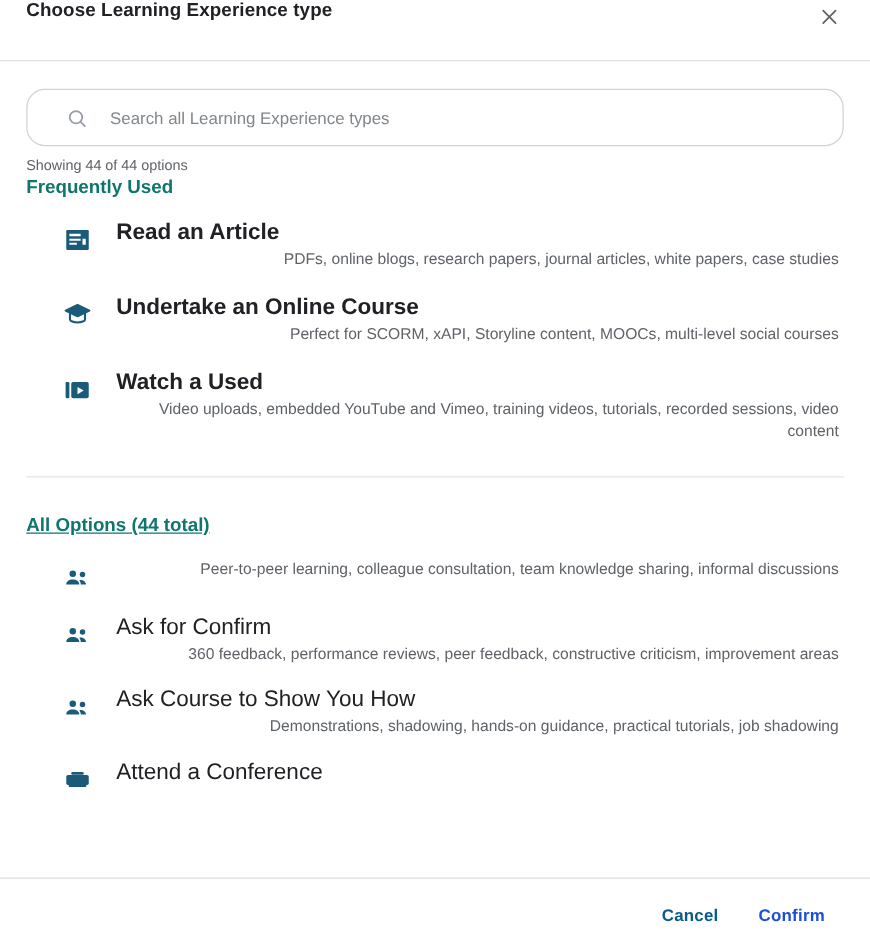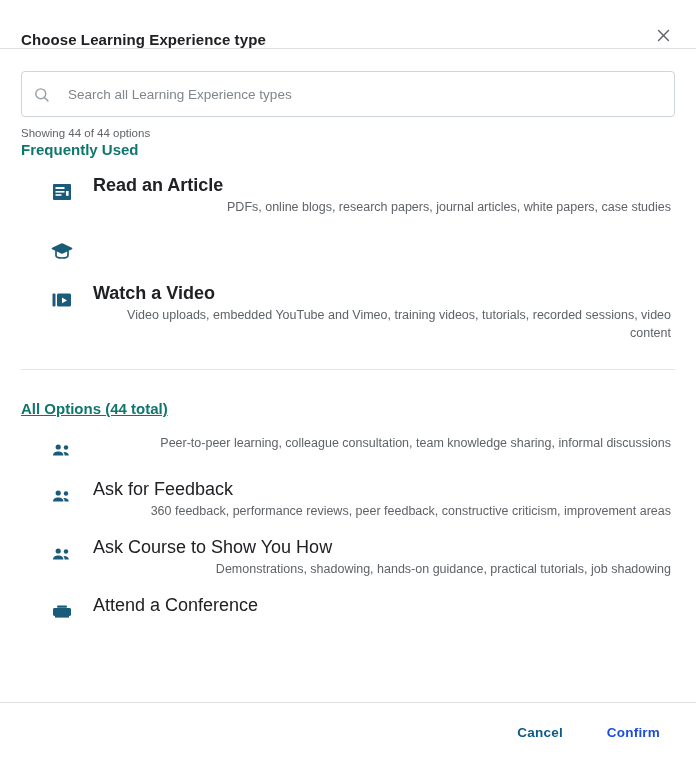--- a/index.html
+++ b/index.html
@@ -23,21 +23,21 @@
     flex-direction: column;
     background: #ffffff;
   }
 
   
   .dialog-header {
     height: 49px;
     min-height: 49px;
     border-bottom: 1px solid #e0e0e0;
     display: flex;
-    align-items: flex-end;
+    align-items: flex-start;
     padding: 0 20px 0 21px;
     box-sizing: border-box;
   }
   .dialog-title {
     font-size: 15px;
     font-weight: bold;
     color: #202124;
     letter-spacing: .1px;
     flex: 1;
   }
@@ -58,24 +58,24 @@
     overflow: hidden;
     position: relative;
     padding: 0 21px;
     box-sizing: border-box;
   }
 
   .search-wrap {
     margin-top: 22px;
     height: 46px;
     border: 1px solid #cfd4d8;
-    border-radius: 4px;
-    display: flex;
-    align-items: center;
-    padding: 0 10px;
+    border-radius: 15px;
+    display: flex;
+    align-items: center;
+    padding: 0 30px;
     box-sizing: border-box;
     background: #fff;
   }
   .search-icon {
     width: 18px;
     height: 18px;
     color: #9aa0a6;
     margin-right: 16px;
     flex: 0 0 auto;
     display: flex;
@@ -161,21 +161,20 @@
   .dialog-footer {
     height: 59px;
     min-height: 59px;
     border-top: 1px solid #e0e0e0;
     background: #ffffff;
     display: flex;
     align-items: center;
     justify-content: flex-end;
     padding: 0 20px;
     box-sizing: border-box;
-    gap: 12px;
   }
   .btn {
     font-family: "Liberation Sans", sans-serif;
     font-size: 13.5px;
     font-weight: bold;
     border: none;
     background: transparent;
     padding: 9px 16px;
     border-radius: 4px;
     cursor: pointer;
@@ -236,32 +235,36 @@
         </div>
       </div>
 
       <div class="option">
         <span class="option-icon">
           <svg width="24" height="24" viewBox="0 0 24 24" fill="none" stroke="currentColor" stroke-width="1.7">
             <path d="M12 4 2.5 8.5 12 13l9.5-4.5L12 4z" fill="currentColor" stroke="currentColor" stroke-linejoin="round"></path>
             <path d="M6 11v4.5c0 1.4 2.7 2.5 6 2.5s6-1.1 6-2.5V11" stroke-linecap="round"></path>
           </svg>
         </span>
+        <div class="option-text">
+          <div class="option-label">Undertake an Online Course</div>
+          <div class="option-desc">Perfect for SCORM, xAPI, Storyline content, MOOCs, multi-level social courses</div>
+        </div>
       </div>
 
       <div class="option">
         <span class="option-icon">
           <svg width="24" height="24" viewBox="0 0 24 24" fill="currentColor">
             <rect x="2.5" y="5.5" width="3" height="13" rx="1"></rect>
             <rect x="7" y="5.5" width="14" height="13" rx="1.5"></rect>
             <path d="M12 9.5l5 2.9-5 2.9V9.5z" fill="#ffffff"></path>
           </svg>
         </span>
         <div class="option-text">
-          <div class="option-label">Watch a Video</div>
+          <div class="option-label">Watch a Used</div>
           <div class="option-desc">Video uploads, embedded YouTube and Vimeo, training videos, tutorials, recorded sessions, video content</div>
         </div>
       </div>
 
     </div>
 
     <hr class="divider">
 
     <div class="section-title all" style="margin-top:28px;text-decoration:underline;">All Options (44 total)</div>
 
@@ -284,21 +287,21 @@
       <div class="option">
         <span class="option-icon">
           <svg width="24" height="24" viewBox="0 0 24 24" fill="currentColor">
             <circle cx="8.2" cy="9" r="2.6"></circle>
             <circle cx="16" cy="9.5" r="2.2"></circle>
             <path d="M3 17.5c0-2.4 2.3-3.9 5.2-3.9s5.2 1.5 5.2 3.9H3z"></path>
             <path d="M14.2 13.9c2.6.1 4.6 1.4 4.6 3.6h-4.2c0-1.3-.4-2.5-1.2-3.4.3 0 .5-.1.8-.2z"></path>
           </svg>
         </span>
         <div class="option-text">
-          <div class="option-label">Ask for Feedback</div>
+          <div class="option-label">Ask for Confirm</div>
           <div class="option-desc">360 feedback, performance reviews, peer feedback, constructive criticism, improvement areas</div>
         </div>
       </div>
 
       <div class="option">
         <span class="option-icon">
           <svg width="24" height="24" viewBox="0 0 24 24" fill="currentColor">
             <circle cx="8.2" cy="9" r="2.6"></circle>
             <circle cx="16" cy="9.5" r="2.2"></circle>
             <path d="M3 17.5c0-2.4 2.3-3.9 5.2-3.9s5.2 1.5 5.2 3.9H3z"></path>

